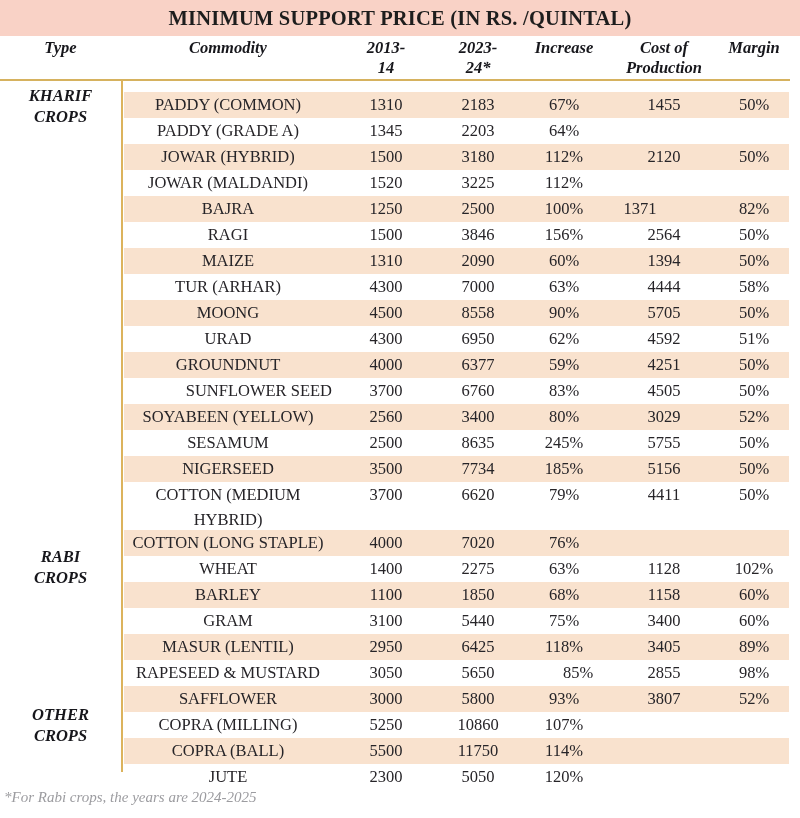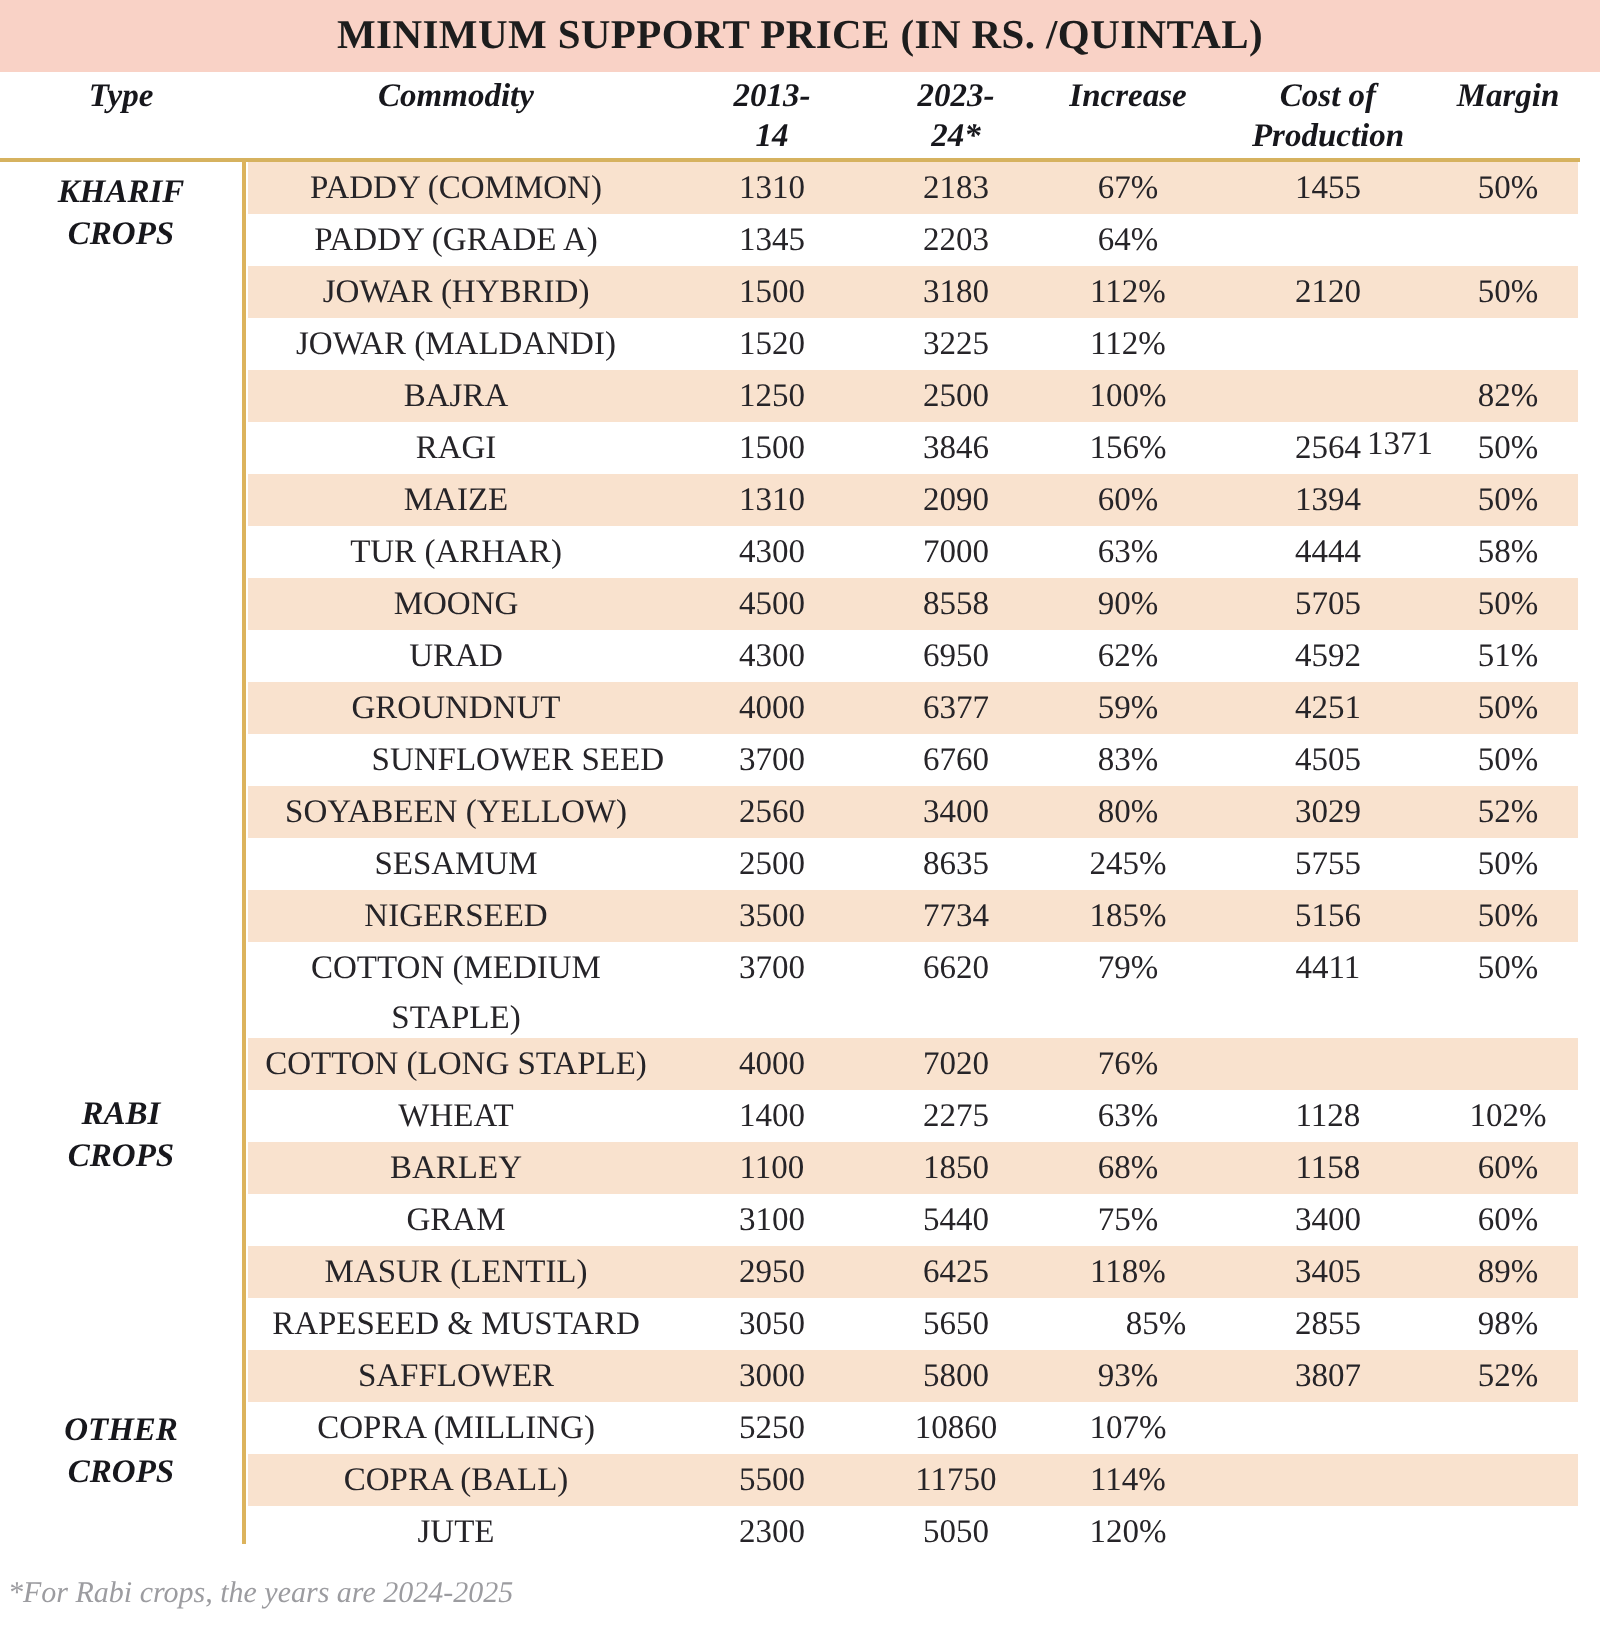--- a/index.html
+++ b/index.html
@@ -177,21 +177,21 @@
   <div class="grouplabel" id="group-rabi" style="top:546px;">
     <div>RABI</div>
     <div>CROPS</div>
   </div>
   <div class="grouplabel" id="group-other" style="top:704px;">
     <div>OTHER</div>
     <div>CROPS</div>
   </div>
 
   <div class="tbody" id="tbody">
-      <div class="row shade" style="height: 26px;">
+      <div class="row shade" style="height: 26px; margin-top: 11px;">
         <div class="stripe"></div>
         <div class="c commodity" style="left: 124px; width: 208px;">PADDY (COMMON)</div>
         <div class="c " style="left: 342px; width: 88px;">1310</div>
         <div class="c " style="left: 434px; width: 88px;">2183</div>
         <div class="c " style="left: 518px; width: 92px;">67%</div>
         <div class="c " style="left: 608px; width: 112px;">1455</div>
         <div class="c " style="left: 714px; width: 80px;">50%</div>
       </div>
       <div class="row" style="height: 26px;">
         <div class="c commodity" style="left: 124px; width: 208px;">PADDY (GRADE A)</div>
@@ -217,21 +217,21 @@
         <div class="c " style="left: 518px; width: 92px;">112%</div>
         <div class="c " style="left: 608px; width: 112px;"></div>
         <div class="c " style="left: 714px; width: 80px;"></div>
       </div>
       <div class="row shade" style="height: 26px;">
         <div class="stripe"></div>
         <div class="c commodity" style="left: 124px; width: 208px;">BAJRA</div>
         <div class="c " style="left: 342px; width: 88px;">1250</div>
         <div class="c " style="left: 434px; width: 88px;">2500</div>
         <div class="c " style="left: 518px; width: 92px;">100%</div>
-        <div class="c " style="left: 644px; width: 112px; margin-top: 24px;">1371</div>
+        <div class="c " style="left: 584px; width: 112px;">1371</div>
         <div class="c " style="left: 714px; width: 80px;">82%</div>
       </div>
       <div class="row" style="height: 26px;">
         <div class="c commodity" style="left: 124px; width: 208px;">RAGI</div>
         <div class="c " style="left: 342px; width: 88px;">1500</div>
         <div class="c " style="left: 434px; width: 88px;">3846</div>
         <div class="c " style="left: 518px; width: 92px;">156%</div>
         <div class="c " style="left: 608px; width: 112px;">2564</div>
         <div class="c " style="left: 714px; width: 80px;">50%</div>
       </div>
@@ -306,21 +306,21 @@
       <div class="row shade" style="height: 26px;">
         <div class="stripe"></div>
         <div class="c commodity" style="left: 124px; width: 208px;">NIGERSEED</div>
         <div class="c " style="left: 342px; width: 88px;">3500</div>
         <div class="c " style="left: 434px; width: 88px;">7734</div>
         <div class="c " style="left: 518px; width: 92px;">185%</div>
         <div class="c " style="left: 608px; width: 112px;">5156</div>
         <div class="c " style="left: 714px; width: 80px;">50%</div>
       </div>
       <div class="row tall" style="height: 48px;">
-        <div class="c commodity" style="left: 124px; width: 208px;">COTTON (MEDIUM STAPLE)</div>
+        <div class="c commodity" style="left: 124px; width: 208px;">COTTON (MEDIUM HYBRID)</div>
         <div class="c " style="left: 342px; width: 88px;">3700</div>
         <div class="c " style="left: 434px; width: 88px;">6620</div>
         <div class="c " style="left: 518px; width: 92px;">79%</div>
         <div class="c " style="left: 608px; width: 112px;">4411</div>
         <div class="c " style="left: 714px; width: 80px;">50%</div>
       </div>
       <div class="row shade" style="height: 26px;">
         <div class="stripe"></div>
         <div class="c commodity" style="left: 124px; width: 208px;">COTTON (LONG STAPLE)</div>
         <div class="c " style="left: 342px; width: 88px;">4000</div>

